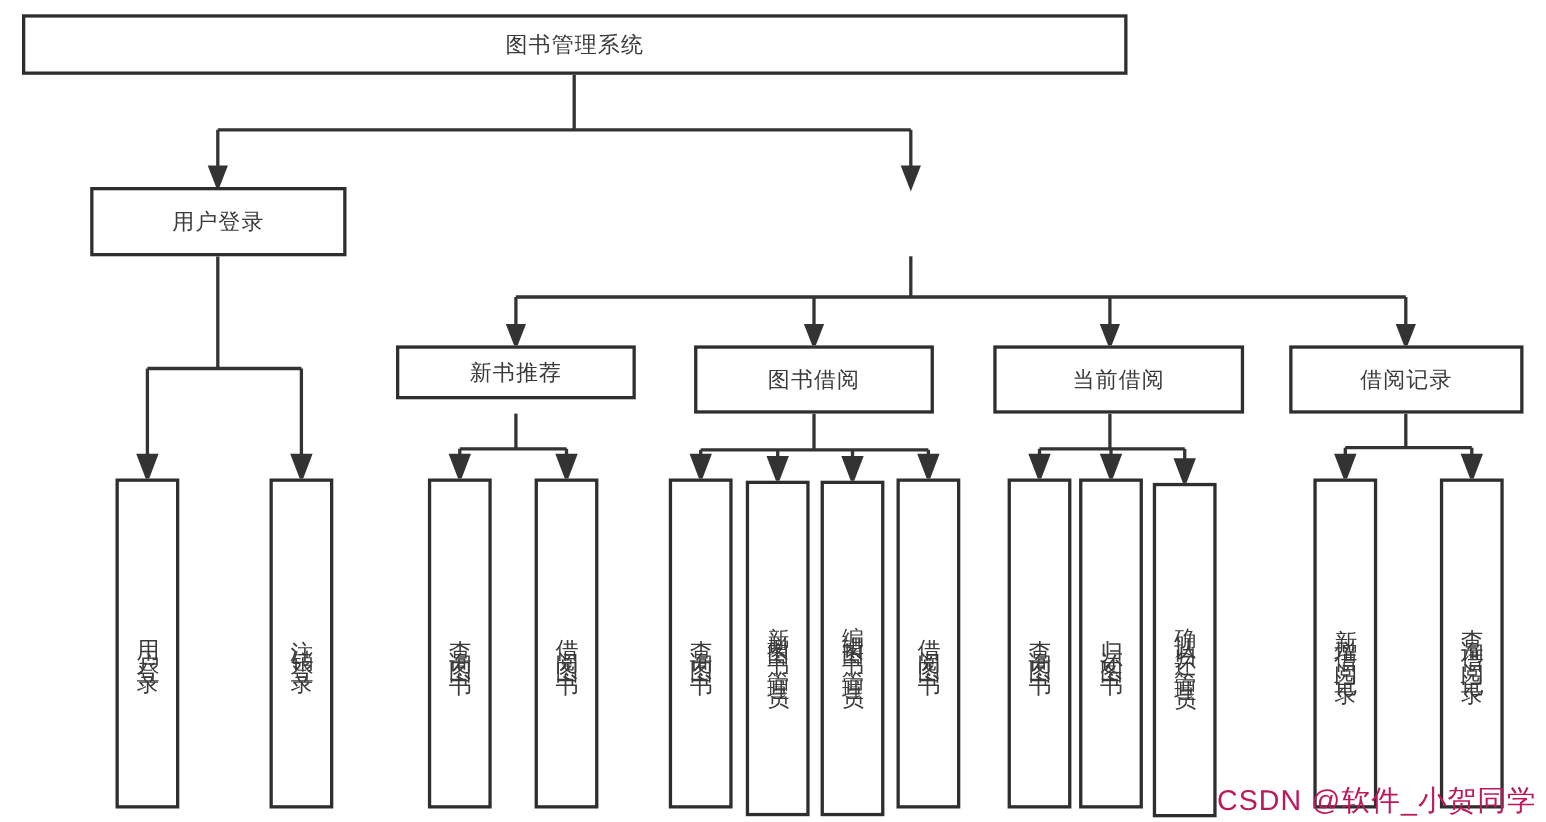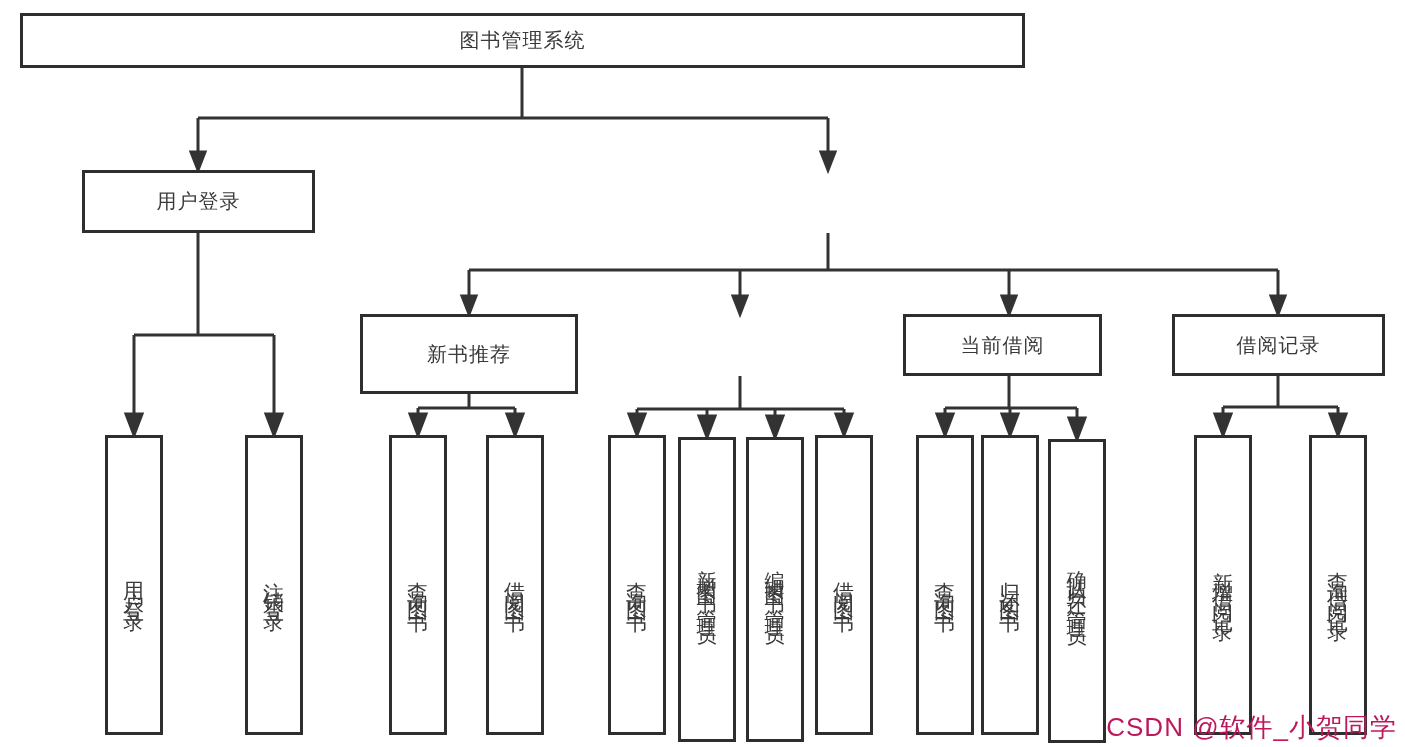--- a/index.html
+++ b/index.html
@@ -118,24 +118,27 @@
   </svg>
 
   <div class="node" style="left:20px;top:13px;width:1005px;height:55px;">
     <span class="hlabel">图书管理系统</span>
   </div>
 
   <div class="node" style="left:82px;top:170px;width:233px;height:63px;">
     <span class="hlabel">用户登录</span>
   </div>
 
-  <div class="node" style="left:360px;top:314px;width:218px;height:80px;">
+  <div class="node" style="left:360px;top:314px;width:218px;height:49px;">
     <span class="hlabel">新书推荐</span>
   </div>
-  <div class="node" style="left:903px;top:314px;width:199px;height:62px;">
+  <div class="node" style="left:631px;top:314px;width:218px;height:62px;">
+    <span class="hlabel">图书借阅</span>
+  </div>
+  <div class="node" style="left:903px;top:314px;width:228px;height:62px;">
     <span class="hlabel">当前借阅</span>
   </div>
   <div class="node" style="left:1172px;top:314px;width:213px;height:62px;font-family:Liberation Mono, monospace;">
     <span class="hlabel">借阅记录</span>
   </div>
 
   <div class="node vnode" style="left:105px;top:435px;height:300px;">
     <span class="vlabel">用户登录</span>
   </div>
   <div class="node vnode" style="left:245px;top:435px;height:300px;">

